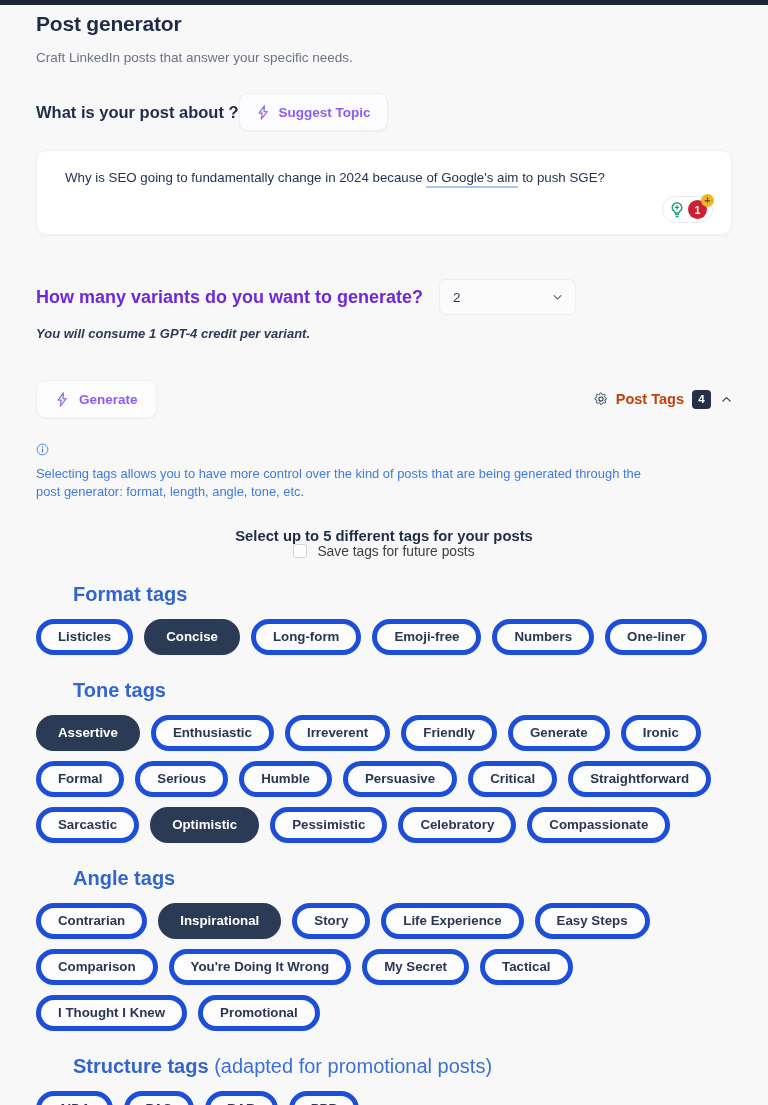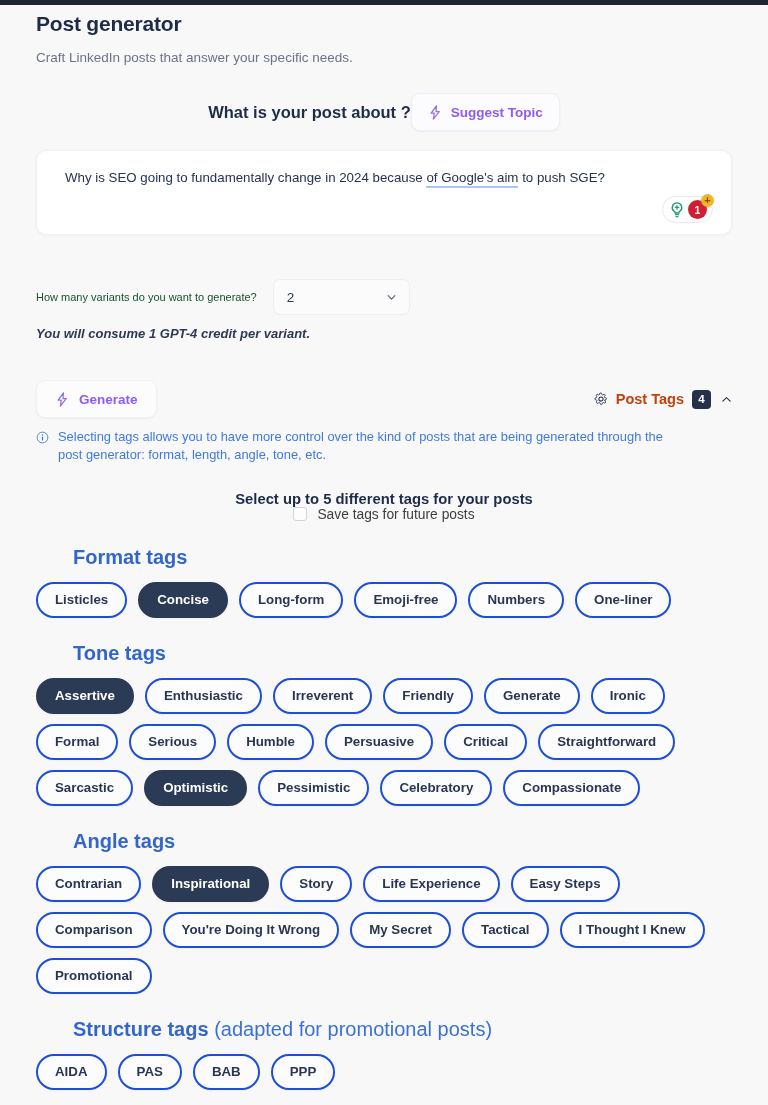--- a/index.html
+++ b/index.html
@@ -36,21 +36,21 @@
   .page-subtitle {
     font-size: 13.5px;
     color: #6b7385;
     margin-top: 14px;
   }
 
   
   .q-row {
     display: flex;
     align-items: center;
-    justify-content: center;
+    justify-content: flex-start;
     margin-top: 27px;
     height: 40px;
   }
   .q-label {
     font-size: 16.5px;
     font-weight: bold;
     color: #1f2b47;
   }
   .suggest-btn {
     display: flex;
@@ -132,23 +132,23 @@
   }
 
   
   .variants-row {
     display: flex;
     align-items: center;
     margin-top: 44px;
     gap: 16px;
   }
   .variants-label {
-    font-size: 11px;
-    font-weight: normal;
-    color: #14532d;
+    font-size: 18px;
+    font-weight: bold;
+    color: #6d28d9;
   }
   .select-box {
     position: relative;
     width: 137px;
     height: 36px;
     background: #fbfbfc;
     border: 1px solid #eeeef1;
     border-radius: 7px;
     display: flex;
     align-items: center;
@@ -221,22 +221,23 @@
     align-items: center;
     justify-content: center;
     padding: 0 4px;
   }
   .chev-u { width: 11px; height: 11px; margin-left: 2px; }
 
   
   .info-row {
     display: flex;
     gap: 9px;
-    margin-top: 10px;
+    margin-top: 22px;
     align-items: flex-start;
+    flex-direction: column;
   }
   .info-icon { width: 13px; height: 13px; margin-top: 3px; flex: none; }
   .info-text {
     font-size: 12.9px;
     color: #3f7ae0;
     line-height: 1.42;
     max-width: 625px;
   }
 
   
@@ -281,21 +282,21 @@
     font-weight: normal;
     color: #3b70d6;
   }
   .pill-wrap {
     display: flex;
     flex-wrap: wrap;
     gap: 10px 11px;
   }
   .pill {
     background: #fcfcfd;
-    border: 2px solid #1d4ed8;
+    border: 5px solid #1d4ed8;
     border-radius: 19px;
     height: 36px;
     padding: 0 17px;
     display: flex;
     align-items: center;
     font-size: 13.3px;
     font-weight: bold;
     color: #2a3652;
     white-space: nowrap;
     cursor: pointer;

